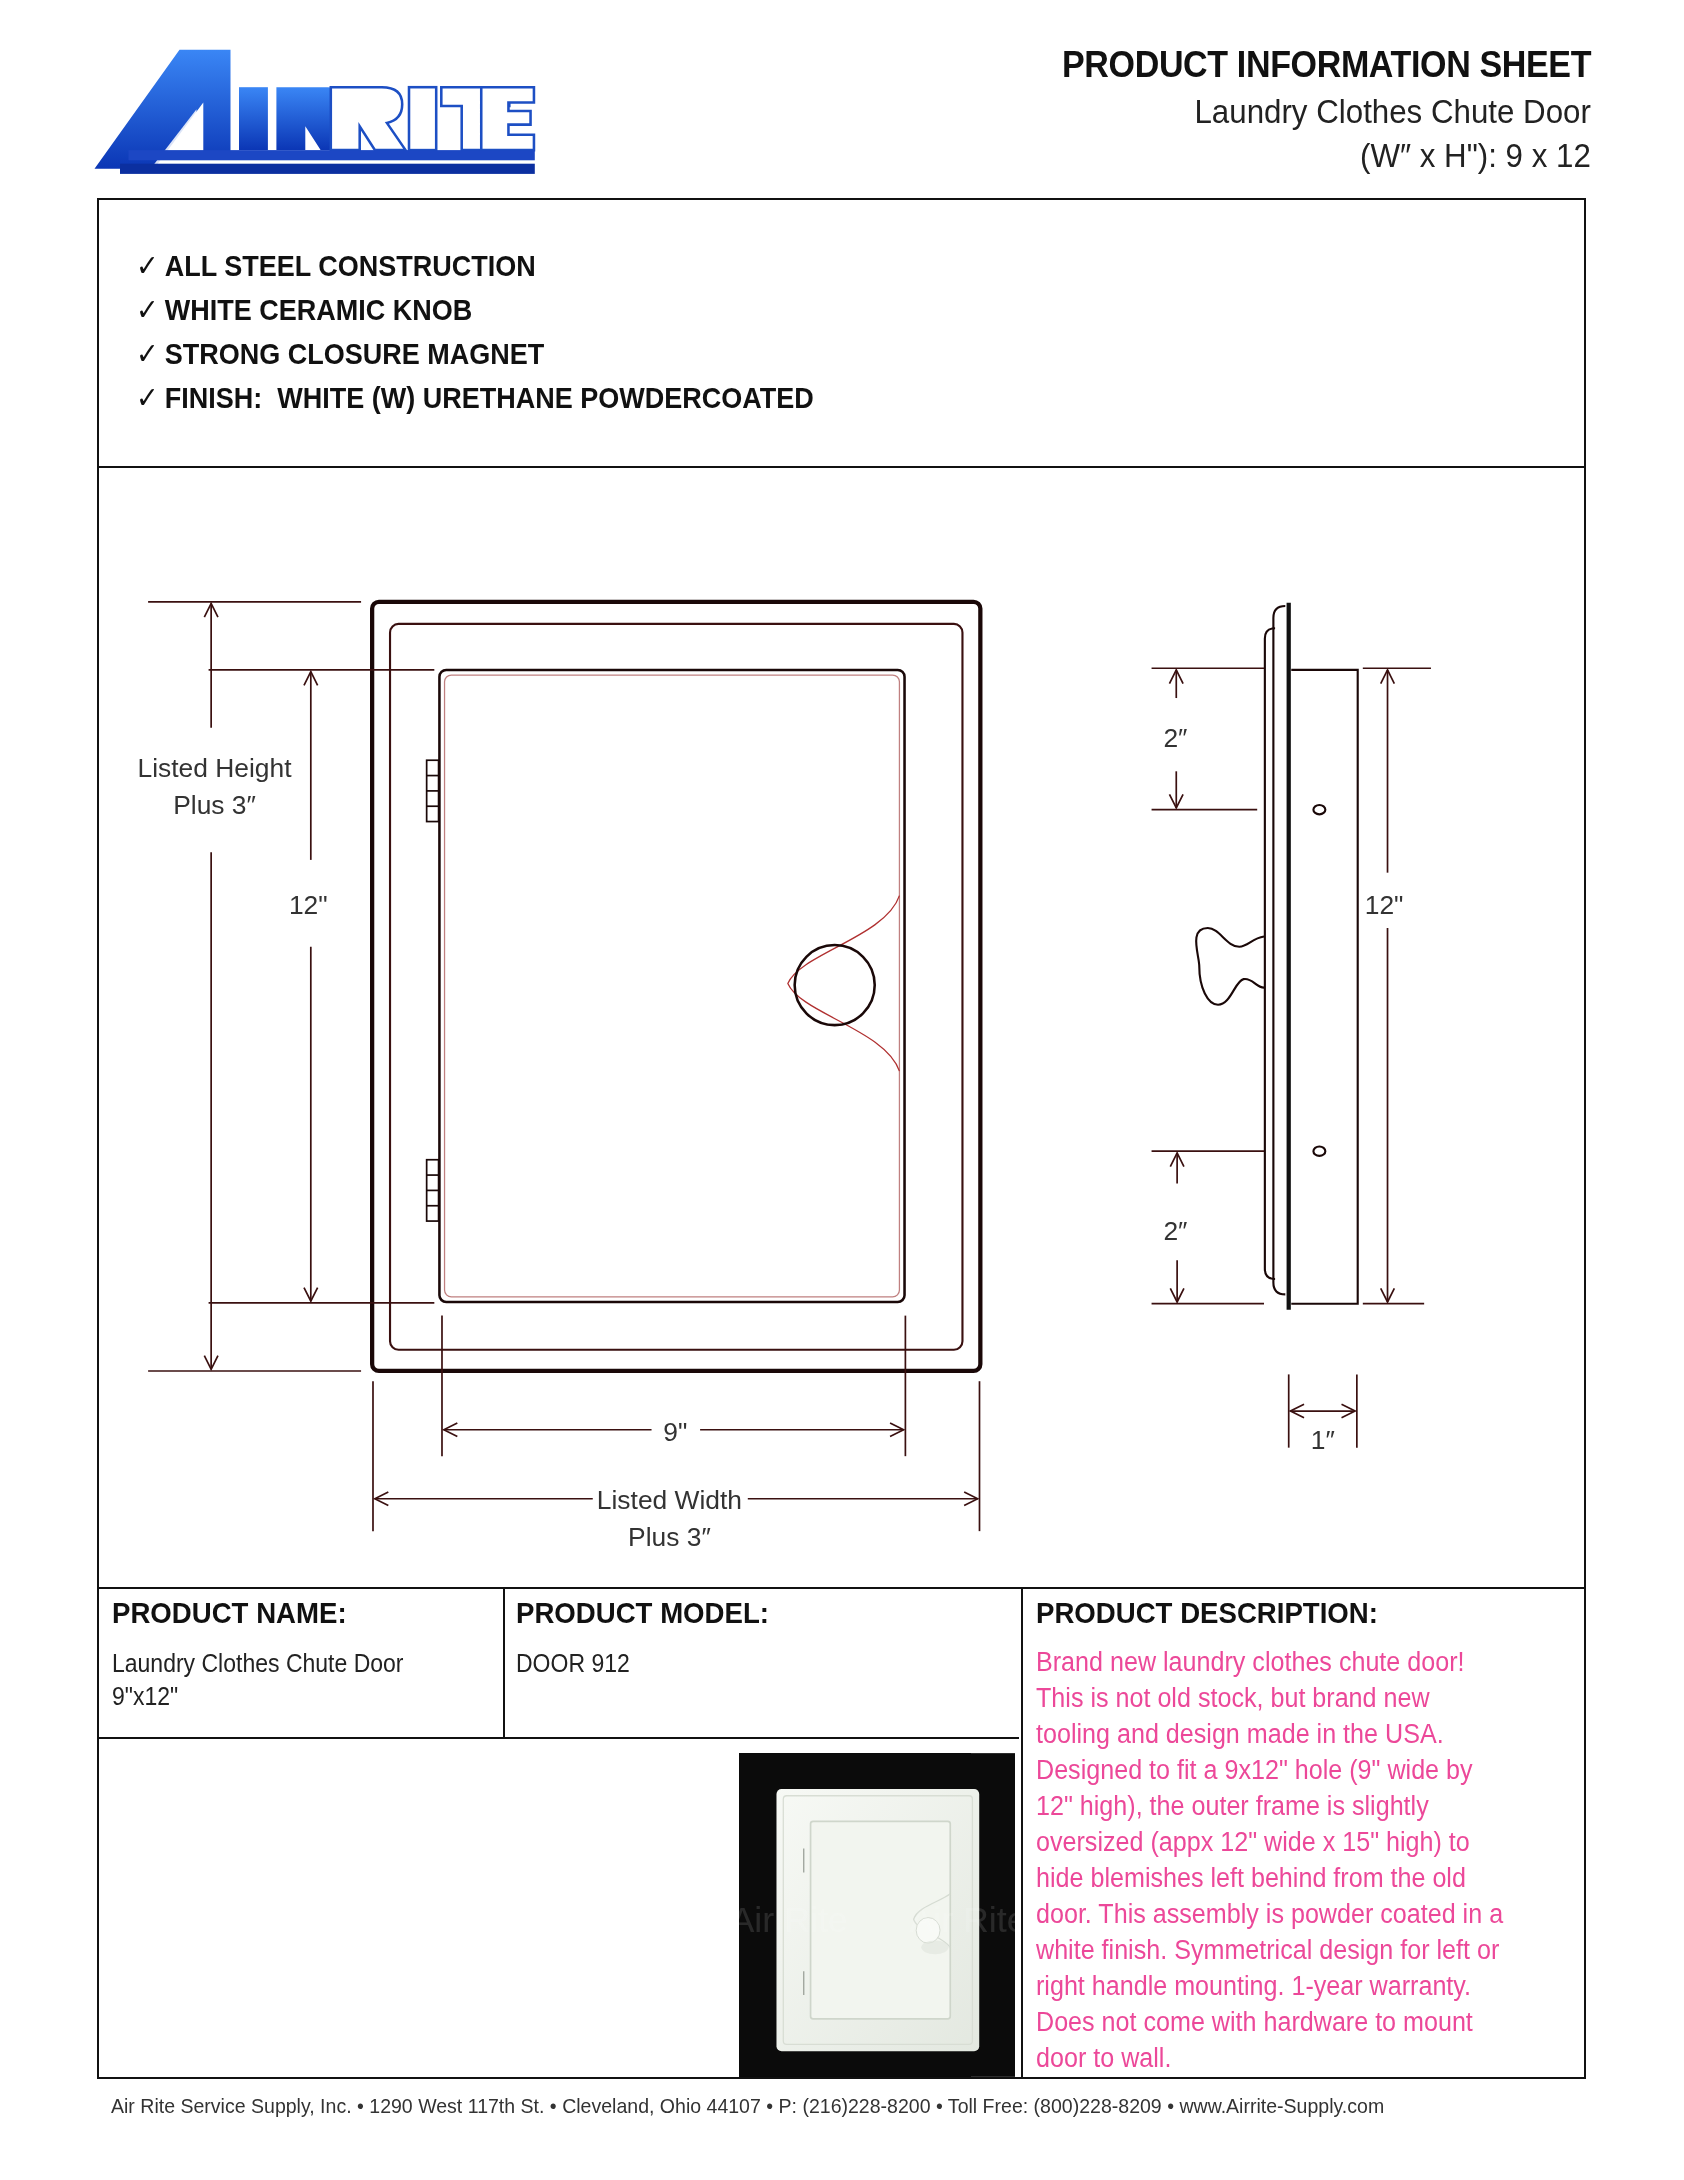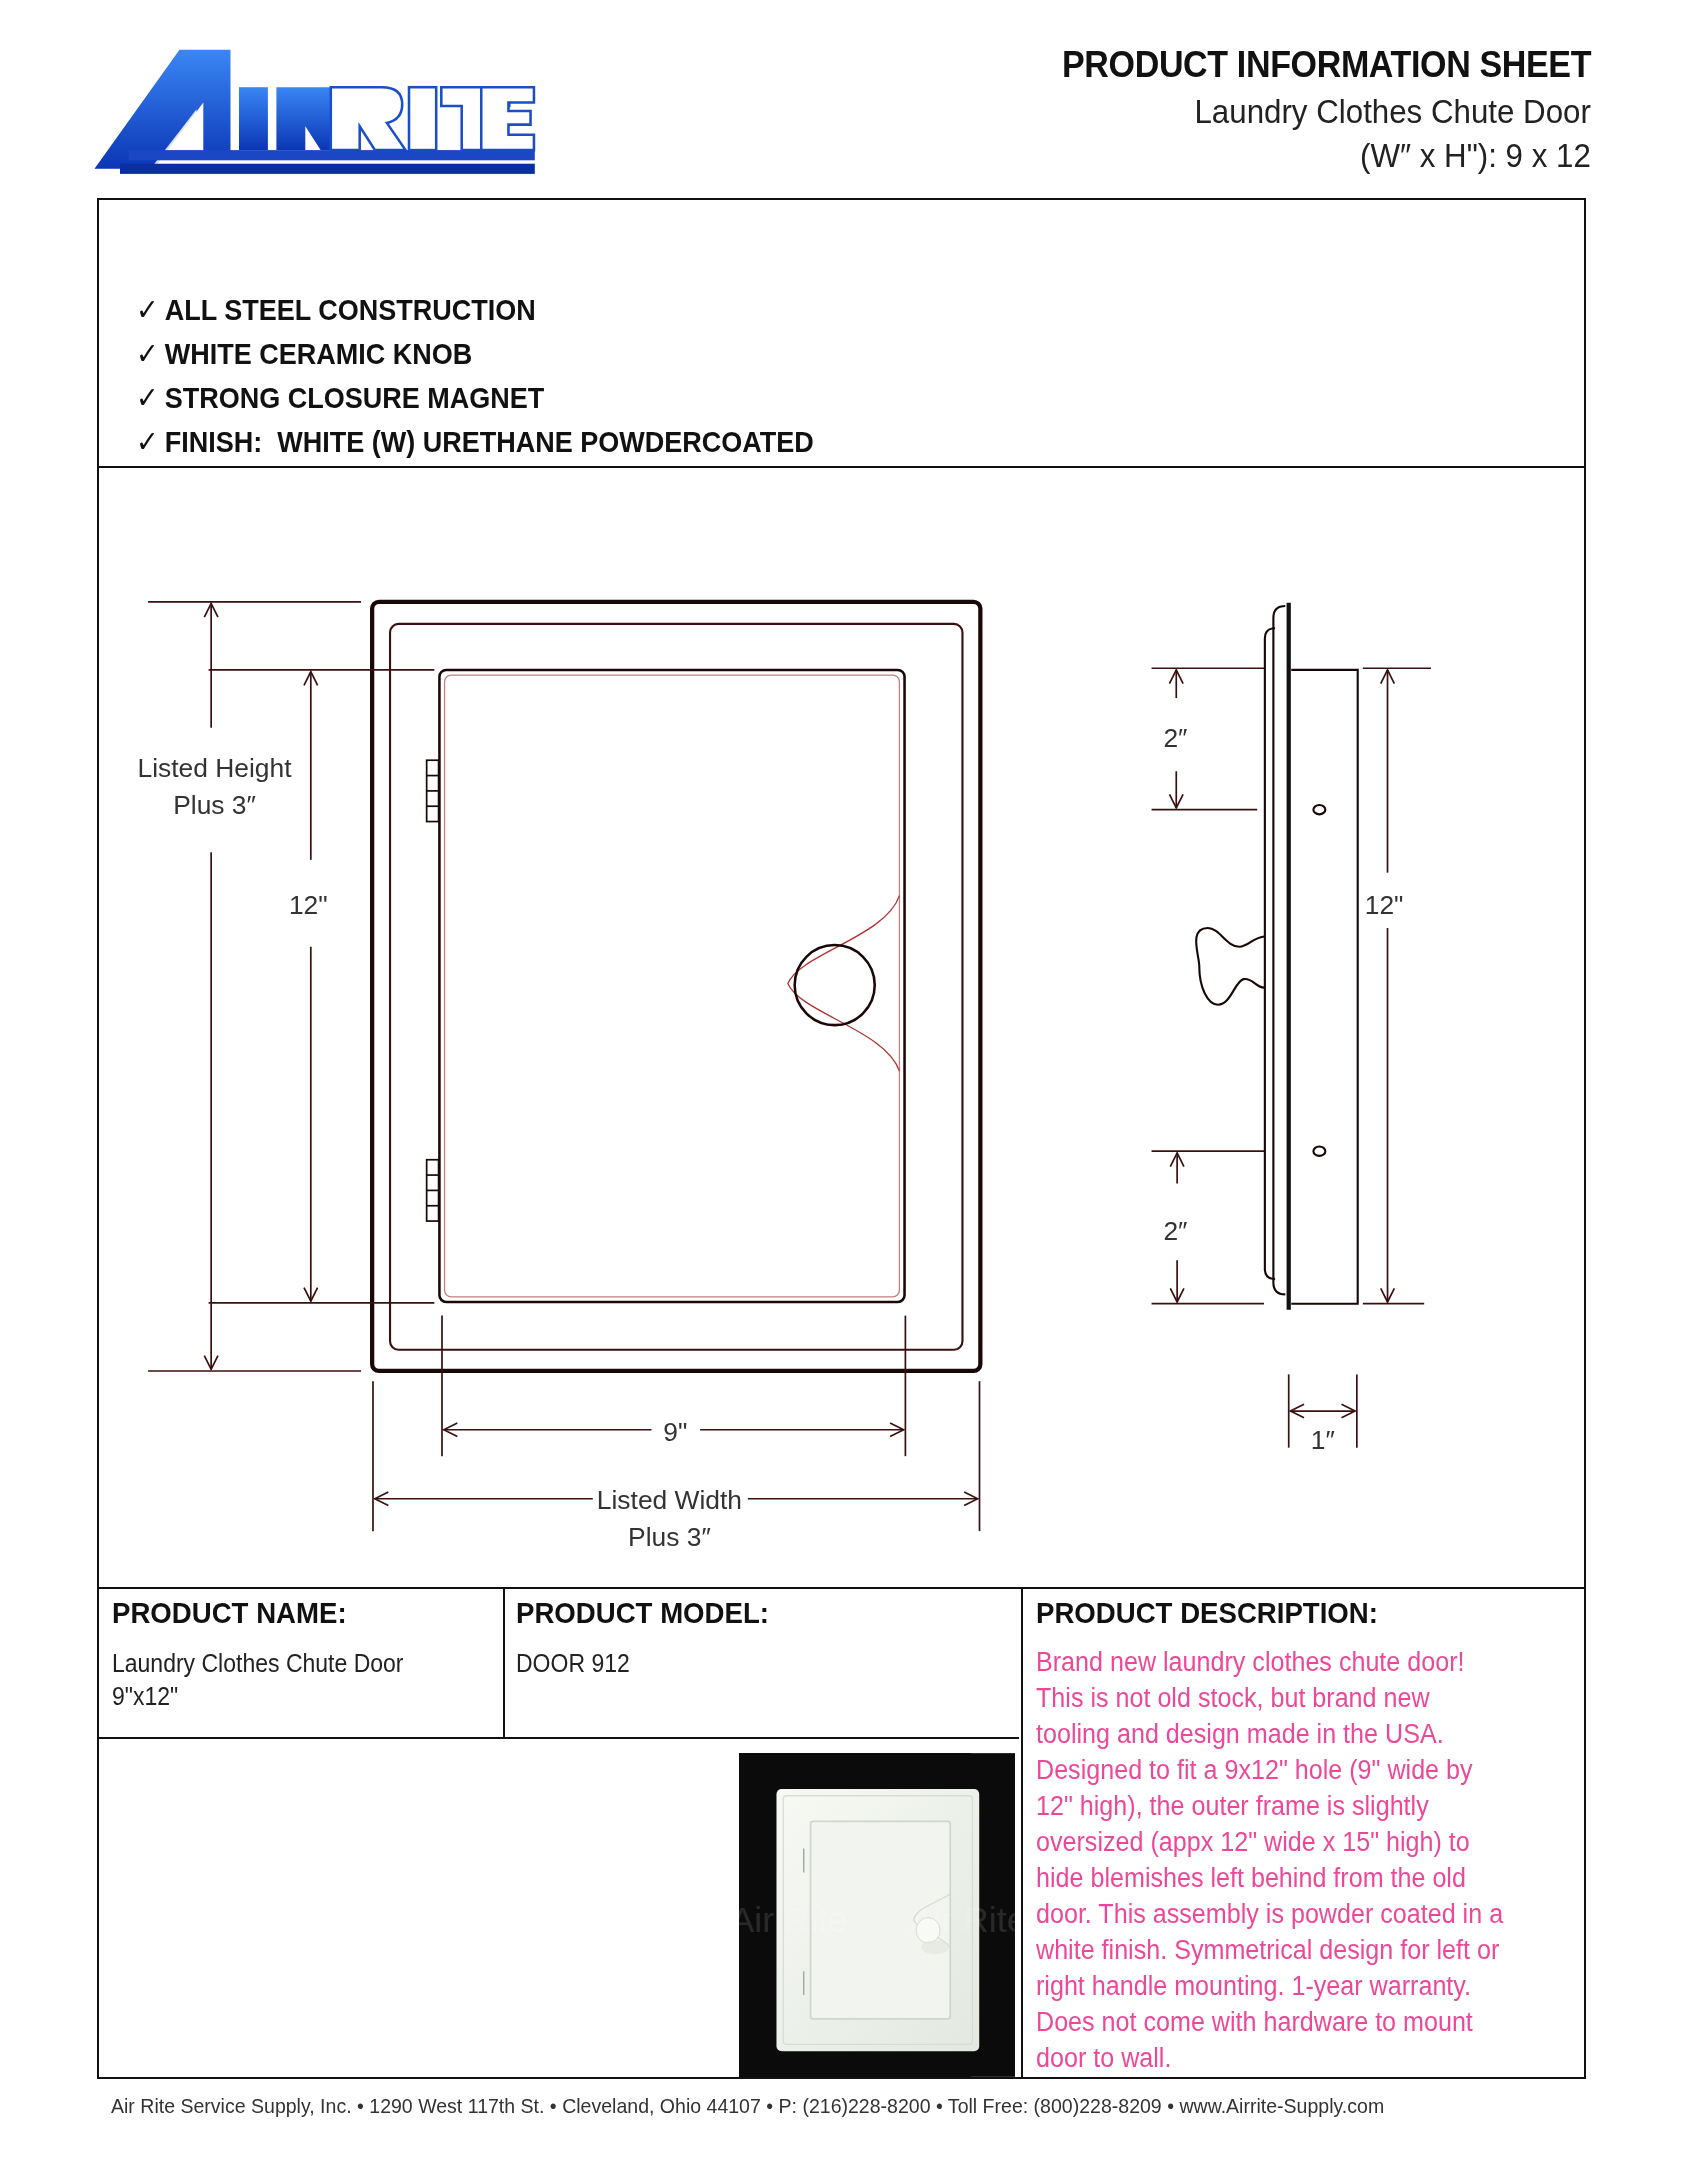--- a/index.html
+++ b/index.html
@@ -15,21 +15,21 @@
   #hdr-title { top:44px; font-size:37px; font-weight:bold; letter-spacing:-0.4px; color:#111; transform:scaleX(0.92); transform-origin:right; }
   #hdr-sub   { top:92px; font-size:34px; color:#222; transform:scaleX(0.92); transform-origin:right; }
   #hdr-dims  { top:136px; font-size:34px; color:#222; transform:scaleX(0.92); transform-origin:right; }
 
   
   #frame { left:97px; top:198px; width:1489px; height:1881px; border:2.6px solid #111; box-sizing:border-box; }
   .hline { position:absolute; left:0; right:0; height:0; border-top:2.6px solid #111; }
   .vline { position:absolute; width:0; border-left:2.6px solid #111; }
 
   
-  #features { left:136px; top:244px;margin-top:44px; }
+  #features { left:136px; top:244px; }
   .feat { font-size:30px; font-weight:bold; line-height:44px; color:#111; white-space:nowrap;
           transform:scaleX(0.9); transform-origin:left; }
   .feat .chk { font-weight:normal; margin-right:6.8px; }
 
   
   #drawing { left:97px; top:468px; width:1489px; height:1116px; }
   .dimtxt { font-family:"Liberation Sans", sans-serif; fill:#333; }
 
   
   .lbl { font-size:30px; font-weight:bold; color:#111; white-space:nowrap; transform:scaleX(0.92); transform-origin:left; }

